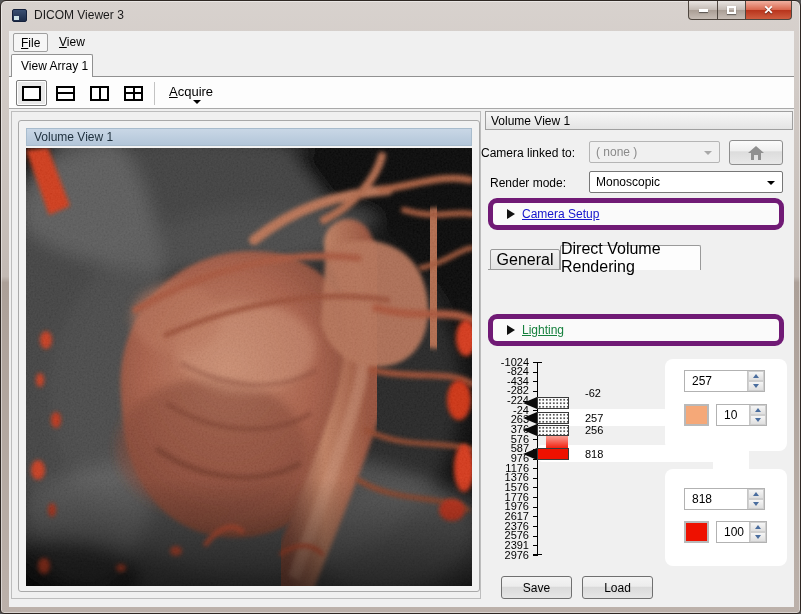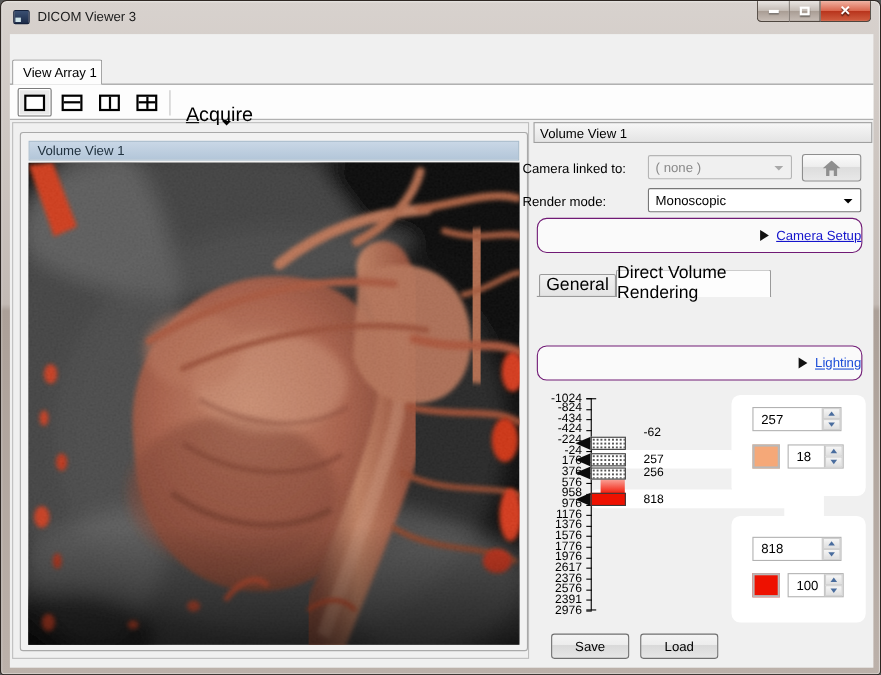--- a/index.html
+++ b/index.html
@@ -42,47 +42,47 @@
     border-top:1px solid #919191; border-bottom:1px solid #a9a9a9; z-index:2; }
   .tbtn { position:absolute; top:3px; width:31px; height:26px; border-radius:2px;
     display:flex; align-items:center; justify-content:center; }
   .tbtn.selected { border:1px solid #7b7b7b; background:#e9e9e9; box-shadow:inset 0 0 0 1px #fff; }
   .lay-icon { width:19px; height:15px; border:2px solid #000; background:#fff; position:relative; }
   .lay-icon.h::after { content:""; position:absolute; left:0; right:0; top:50%; margin-top:-1px; height:2px; background:#000; }
   .lay-icon.v::after { content:""; position:absolute; top:0; bottom:0; left:50%; margin-left:-1px; width:2px; background:#000; }
   .lay-icon.q::before { content:""; position:absolute; left:0; right:0; top:50%; margin-top:-1px; height:2px; background:#000; }
   .lay-icon.q::after  { content:""; position:absolute; top:0; bottom:0; left:50%; margin-left:-1px; width:2px; background:#000; }
   .tool-sep { position:absolute; left:145px; top:5px; width:1px; height:23px; background:#c3c3c3; }
-  .acquire { position:absolute; left:152px; top:13px; height:26px; padding:4px 8px 0 8px; font-size:18px; color:#000; }
+  .acquire { position:absolute; left:152px; top:3px; height:26px; padding:4px 8px 0 8px; font-size:13px; color:#000; }
   .acquire u { text-decoration:underline; }
   .acquire .drop { position:absolute; left:50%; bottom:2px; margin-left:2px;
     border-left:4px solid transparent; border-right:4px solid transparent; border-top:4px solid #000; width:0; height:0; }
   
   .left-pane { position:absolute; left:2px; top:80px; width:470px; height:488px; border:1px solid #bdbdbd; background:#f0f0f0; }
   .viewer { position:absolute; left:9px; top:89px; width:462px; height:472px; background:#f2f2f2;
     border:1px solid #a9a9a9; border-radius:3px; }
   .viewer-header { position:absolute; left:7px; top:7px; width:446px; height:18px;
     background:linear-gradient(#c9d7e6,#b3c6d9); border:1px solid #a8bccd;
     font-size:12px; color:#21323f; display:flex; align-items:center; padding-left:7px; }
   .viewer-image { position:absolute; left:7px; top:27px; width:446px; height:438px; background:#000; overflow:hidden; }
   
   .rp-header { position:absolute; left:476px; top:80px; width:308px; height:19px;
     background:linear-gradient(#f7f7f7,#e4e4e4); border:1px solid #9f9f9f;
     font-size:12px; color:#000; display:flex; align-items:center; padding-left:5px; }
-  .rp-label { position:absolute; width:106px; text-align:left; font-size:12px; color:#000; }
+  .rp-label { position:absolute; width:106px; text-align:center; font-size:12px; color:#000; }
   .combo { position:absolute; height:22px; border:1px solid #777; border-radius:2px; background:#fff;
     font-size:12px; color:#000; display:flex; align-items:center; padding-left:6px; }
   .combo .arrow { position:absolute; right:7px; top:9px; width:0; height:0;
     border-left:4px solid transparent; border-right:4px solid transparent; border-top:4px solid #000; }
   .combo.disabled { background:#f0f0f0; border-color:#b5b5b5; color:#8a8a8a; }
   .combo.disabled .arrow { border-top-color:#a8a8a8; }
   .home-btn { position:absolute; left:720px; top:109px; width:54px; height:25px; border:1px solid #8e8e8e; border-radius:3px;
     background:linear-gradient(#fbfbfb,#eee 45%,#dcdcdc 46%,#e8e8e8); display:flex; align-items:center; justify-content:center; }
   .groupbox { position:absolute; left:479px; width:296px; height:32px; background:#fafafa;
-    border:1px solid #701a75; border-radius:9px; display:flex; align-items:center; padding-left:14px;justify-content:flex-end; }
+    border:5px solid #701a75; border-radius:9px; display:flex; align-items:center; padding-left:14px; }
   .tri-right { width:0; height:0; border-top:5px solid transparent; border-bottom:5px solid transparent;
     border-left:8px solid #111; margin-right:7px; }
   .linktext { font-size:12px; text-decoration:underline; }
   
   .itab { position:absolute; font-size:16px; color:#000; display:flex; align-items:center; justify-content:center;
     border:1px solid #9a9a9a; border-radius:2px 2px 0 0; }
   .itab.inactive { left:481px; top:218px; width:70px; height:21px; background:linear-gradient(#f2f2f2,#e3e3e3); border-bottom:1px solid #9a9a9a; }
   .itab.active { left:551px; top:214px; width:141px; height:25px; background:#fdfdfd; border-bottom:none; z-index:2; }
   .itab-base { position:absolute; left:479px; top:238px; width:213px; height:1px; background:#9a9a9a; }
   
@@ -132,20 +132,24 @@
           <span class="glyph-max"></span>
         </div>
       <div class="win-btn close">
           <span class="glyph-close">✕</span>
         </div>
     </div>
   </div>
 
   <div class="client">
 
+    <div class="menubar">
+      <div class="menu-item file"><u>F</u><span>ile</span></div>
+      <div class="menu-item view"><u>V</u><span>iew</span></div>
+    </div>
 
     <div class="viewtab">
         <span>View Array 1</span>
       </div>
 
     <div class="toolpane">
       <div class="tbtn selected" style="left:7px">
           <span class="lay-icon"></span>
         </div>
       <div class="tbtn" style="left:41px">
@@ -299,42 +303,42 @@
     <div class="itab inactive">
         <span>General</span>
       </div>
     <div class="itab active">
         <span>Direct Volume Rendering</span>
       </div>
     <div class="itab-base"></div>
 
     <div class="groupbox" style="top:283px;">
       <span class="tri-right"></span>
-      <span class="linktext link-color" style="color: #1d4ed8;">Lighting</span>
+      <span class="linktext link-color" style="color: #15803d;">Lighting</span>
     </div>
 
     <div class="tf">
 
       <div class="tf-band" style="left:52px; top:58px; width:132px; height:17px;"></div>
       <div class="tf-band" style="left:52px; top:94px; width:196px; height:17px;"></div>
       <div class="tf-band" style="left:228px; top:94px; width:36px; height:34px;"></div>
       <div class="tf-panel" style="top:8px; height:92px;"></div>
       <div class="tf-panel" style="top:118px; height:97px;"></div>
 
       <div>
           <div class="tick-label" style="top: 5.5px;">-1024</div>
           <div class="tick-label" style="top: 15.15px;">-824</div>
           <div class="tick-label" style="top: 24.8px;">-434</div>
-          <div class="tick-label" style="top: 34.45px;">-424</div>
+          <div class="tick-label" style="top: 34.45px;">-282</div>
           <div class="tick-label" style="top: 44.1px;">-224</div>
           <div class="tick-label" style="top: 53.75px;">-24</div>
-          <div class="tick-label" style="top: 63.4px;">176</div>
+          <div class="tick-label" style="top: 63.4px;">263</div>
           <div class="tick-label" style="top: 73.05px;">376</div>
           <div class="tick-label" style="top: 82.7px;">576</div>
-          <div class="tick-label" style="top: 92.35px;">958</div>
+          <div class="tick-label" style="top: 92.35px;">587</div>
           <div class="tick-label" style="top: 102px;">976</div>
           <div class="tick-label" style="top: 111.65px;">1176</div>
           <div class="tick-label" style="top: 121.3px;">1376</div>
           <div class="tick-label" style="top: 130.95px;">1576</div>
           <div class="tick-label" style="top: 140.6px;">1776</div>
           <div class="tick-label" style="top: 150.25px;">1976</div>
           <div class="tick-label" style="top: 159.9px;">2617</div>
           <div class="tick-label" style="top: 169.55px;">2376</div>
           <div class="tick-label" style="top: 179.2px;">2576</div>
           <div class="tick-label" style="top: 188.85px;">2391</div>
@@ -395,21 +399,21 @@
             <span class="spin-b">
               <span class="arr-up"></span>
             </span>
             <span class="spin-b">
               <span class="arr-dn"></span>
             </span>
           </span>
       </div>
       <div class="swatch" style="left: 199px; top: 53px; background: rgb(245, 168, 120);" id="swatch1"></div>
       <div class="spin" style="left:231px; top:53px; width:51px;">
-        <span class="spin-val">18</span>
+        <span class="spin-val">10</span>
         <span class="spin-btns">
             <span class="spin-b">
               <span class="arr-up"></span>
             </span>
             <span class="spin-b">
               <span class="arr-dn"></span>
             </span>
           </span>
       </div>
 

